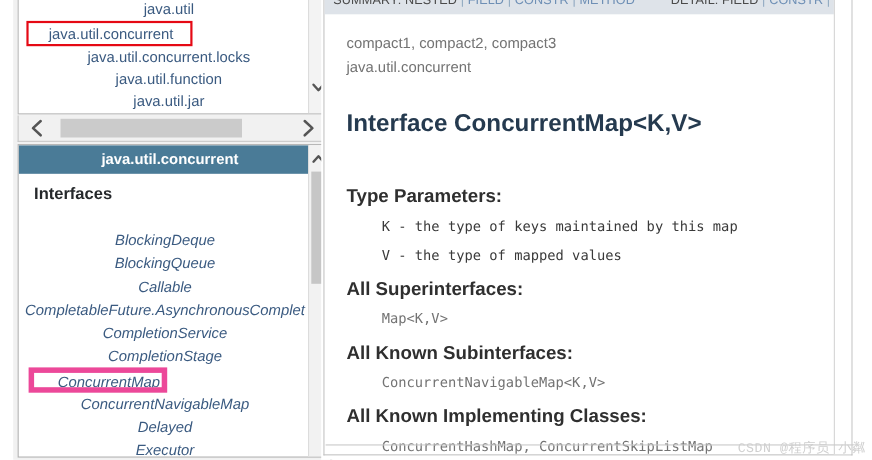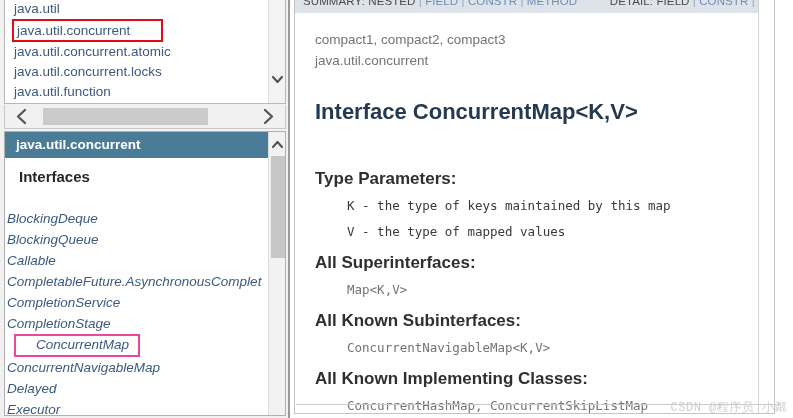--- a/index.html
+++ b/index.html
@@ -20,25 +20,26 @@
     position: absolute;
     left: 0; top: 0;
     width: 793px; height: 418px;
     background: #ffffff;
     box-sizing: border-box;
   }
 
   
   #sidebar {
     position: absolute;
-    left: 0; top: 0;
+    left: 12px; top: 0;
     width: 290px; height: 418px;
     background: #f1f1f1;
     box-sizing: border-box;
     border-right: 2px solid #9a9a9a;
+    text-align: center;
   }
 
   
   #package-panel {
     position: absolute;
     left: 4px; top: -2px;
     width: 282px; height: 106px;
     background: #ffffff;
     border: 1px solid #b8b8b8;
     box-sizing: border-box;
@@ -152,21 +153,21 @@
     font-style: italic;
     color: #3a5a80;
     line-height: 21px;
     height: 21px;
     padding-left: 2px;
     white-space: nowrap;
     overflow: hidden;
     box-sizing: border-box;
   }
   .iface-item.boxed {
-    border: 2px solid #ec4899;
+    border: 5px solid #ec4899;
     width: 126px;
     height: 23px;
     line-height: 18px;
     margin-left: 9px;
     padding-left: 20px;
     box-sizing: border-box;
   }
 
   
   #iface-vscroll {
@@ -300,21 +301,20 @@
 <body>
 
 <div id="frame">
 
   <div id="sidebar">
 
     <div id="package-panel">
       <ul id="package-list">
         <li class="pkg-item">java.util</li>
         <li class="pkg-item boxed">java.util.concurrent</li>
-        <li class="pkg-item">java.util.concurrent.atomic</li>
         <li class="pkg-item">java.util.concurrent.locks</li>
         <li class="pkg-item">java.util.function</li>
         <li class="pkg-item">java.util.jar</li>
       </ul>
 
       <div id="pkg-vscroll">
         <span class="chev" style="left:0; top:72px;">
           <svg width="17" height="17" viewBox="0 0 17 17">
             <path d="M4 6 L8.5 11 L13 6" stroke="#555" stroke-width="2.2" fill="none" stroke-linecap="round" stroke-linejoin="round"></path>
           </svg>

